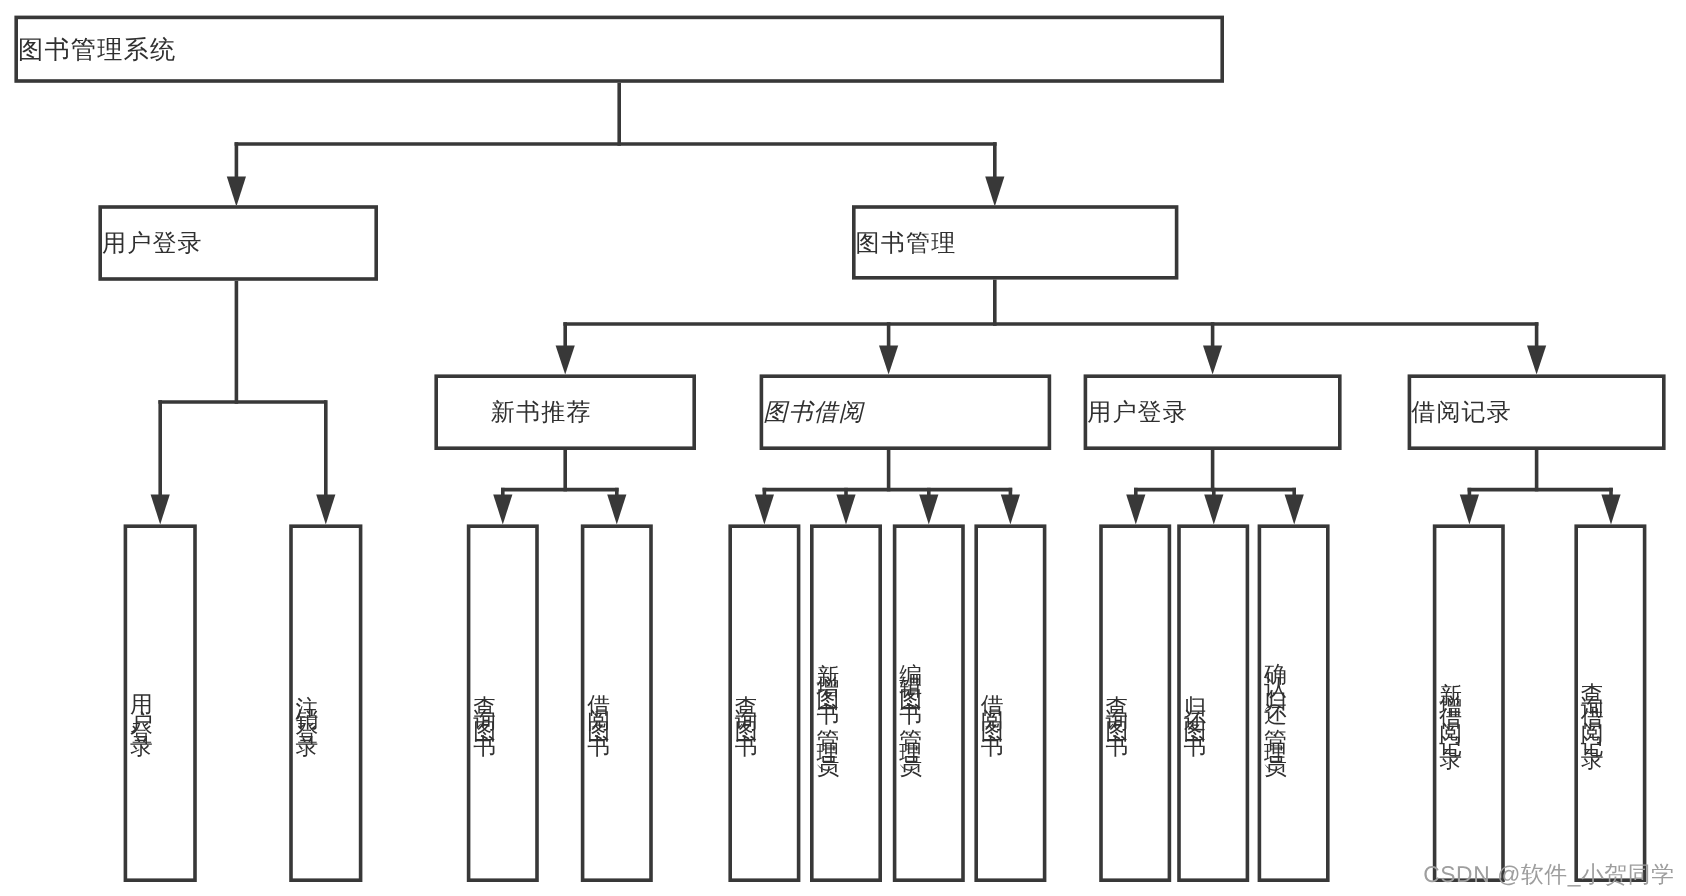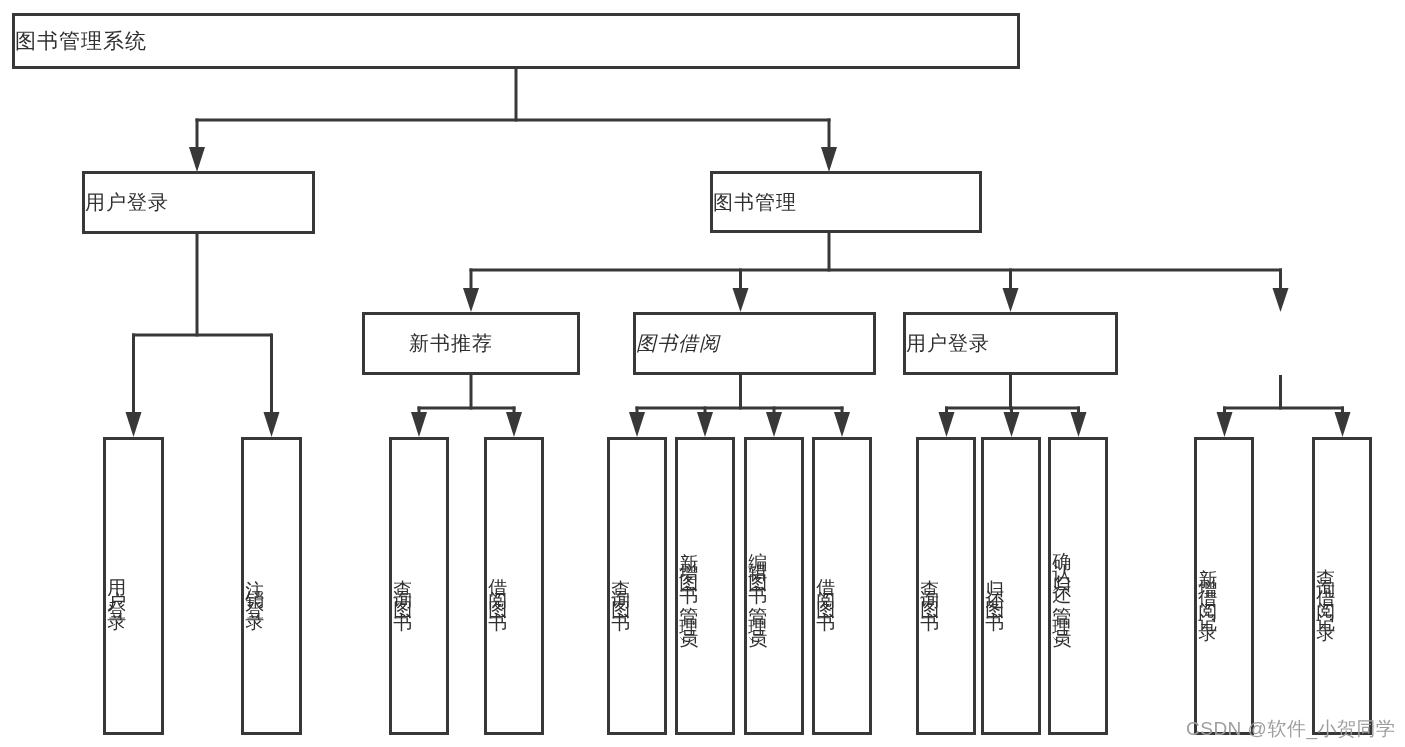--- a/index.html
+++ b/index.html
@@ -145,20 +145,23 @@
 
   <div class="node hbox" style="left:362px;top:312px;width:218px;height:63px;padding-left:44px;">
     <span>新书推荐</span>
   </div>
   <div class="node hbox" style="left:633px;top:312px;width:243px;height:63px;font-style:italic;">
     <span>图书借阅</span>
   </div>
   <div class="node hbox" style="left:903px;top:312px;width:215px;height:63px;">
     <span>用户登录</span>
   </div>
+  <div class="node hbox" style="left:1173px;top:312px;width:215px;height:63px;">
+    <span>借阅记录</span>
+  </div>
 
   <div class="node leaf" style="left:103px;">
     <span class="vtext">用户登录</span>
   </div>
   <div class="node leaf" style="left:241px;">
     <span class="vtext">注销登录</span>
   </div>
 
   <div class="node leaf" style="left:389px;width:60px;">
     <span class="vtext">查询图书</span>

